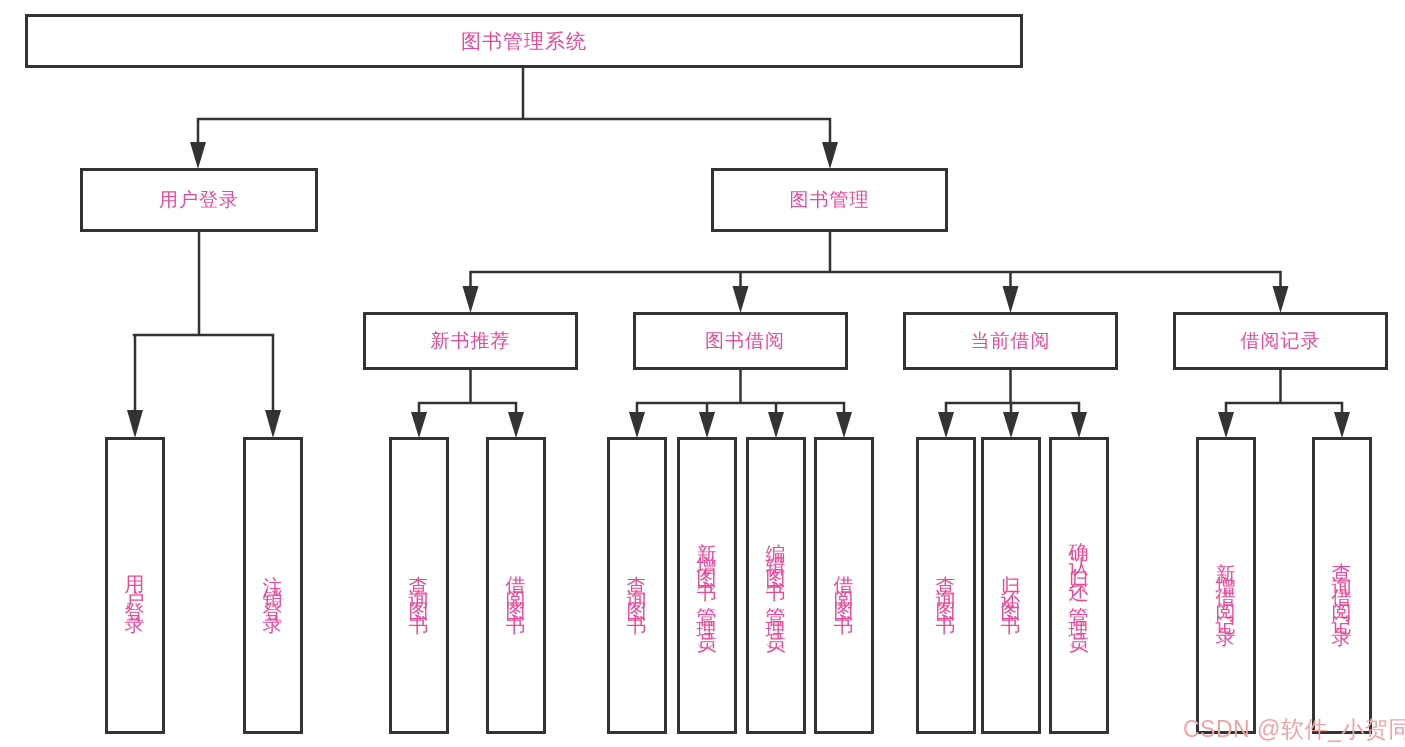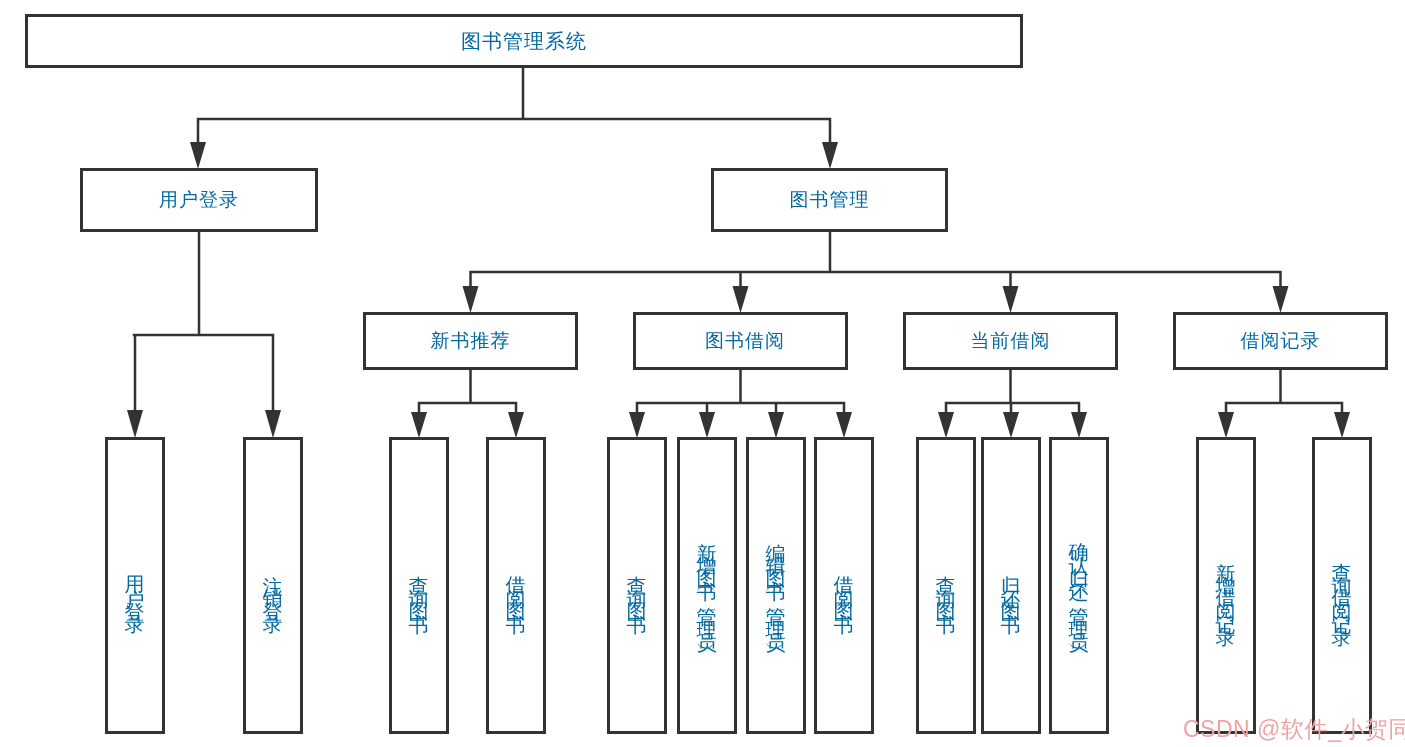--- a/index.html
+++ b/index.html
@@ -18,21 +18,21 @@
     width: 1405px; height: 747px;
   }
   .node {
     position: absolute;
     box-sizing: border-box;
     border: 3px solid #333333;
     background: #ffffff;
     display: flex;
     align-items: center;
     justify-content: center;
-    color: #0369a1;
+    color: #ec4899;
   }
   .node.h { font-size: 19px; letter-spacing: 1px; white-space: nowrap; }
   .node.title { font-size: 20px; }
   .node.v { font-size: 20px; }
   .node.v span {
     writing-mode: vertical-rl;
     text-orientation: mixed;
     letter-spacing: 13px;
     line-height: 1;
   }

